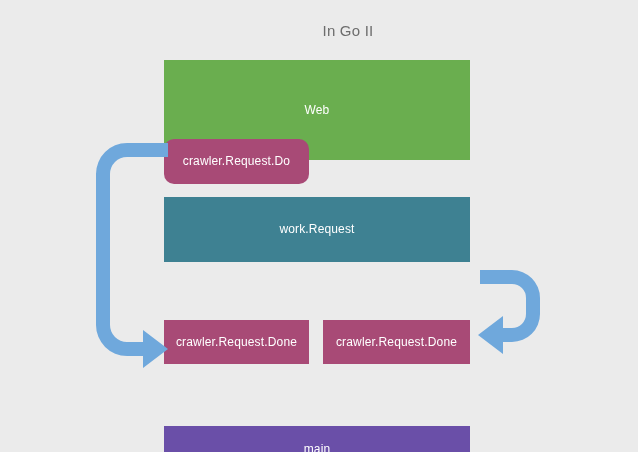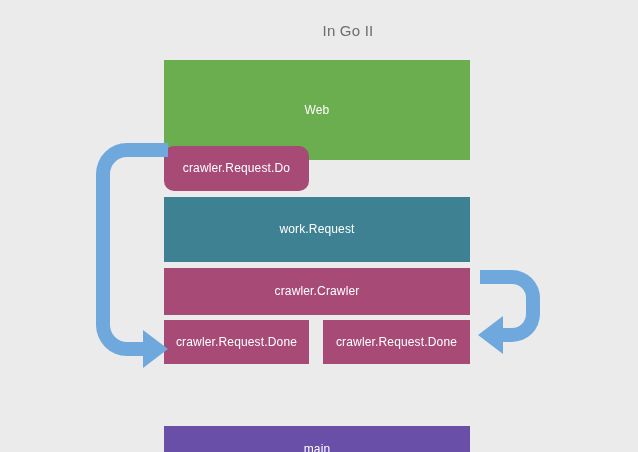--- a/index.html
+++ b/index.html
@@ -54,31 +54,28 @@
 <body style="background: rgb(235, 235, 235);">
 
 <div id="canvas" style="background: rgb(235, 235, 235);">
 
   <div id="title" style="color: rgb(109, 109, 109); padding-left: 29px;">In Go II</div>
 
   <div class="box" style="left: 164px; top: 60px; width: 306px; height: 100px; background: rgb(106, 174, 79); color: rgb(255, 255, 255);">
     <span>Web</span>
   </div>
 
-  <div class="box" style="left: 164px; top: 146px; width: 145px; height: 45px; background: rgb(168, 74, 118); color: rgb(255, 255, 255); border-radius: 10px;">
+  <div class="box" style="left: 164px; top: 139px; width: 145px; height: 45px; background: rgb(168, 74, 118); color: rgb(255, 255, 255); border-radius: 10px;">
     <span>crawler.Request.Do</span>
   </div>
 
   <div class="box" style="left: 164px; top: 197px; width: 306px; height: 65px; background: rgb(62, 129, 146); color: rgb(255, 255, 255);">
     <span>work.Request</span>
   </div>
 
-  <div class="box" style="left: 164px; top: 268px; width: 306px; height: 47px; background: rgb(168, 74, 118); color: rgb(255, 255, 255);">
-    <span>crawler.Crawler</span>
-  </div>
 
   <div class="box" style="left: 164px; top: 320px; width: 145px; height: 44px; background: rgb(168, 74, 118); color: rgb(255, 255, 255);">
     <span>crawler.Request.Done</span>
   </div>
 
   <div class="box" style="left: 323px; top: 320px; width: 147px; height: 44px; background: rgb(168, 74, 118); color: rgb(255, 255, 255);">
     <span>crawler.Request.Done</span>
   </div>
 
   <div class="box" style="left: 164px; top: 383px; width: 306px; height: 46px; background: rgb(106, 79, 168); color: rgb(255, 255, 255); margin-top: 43px;">

